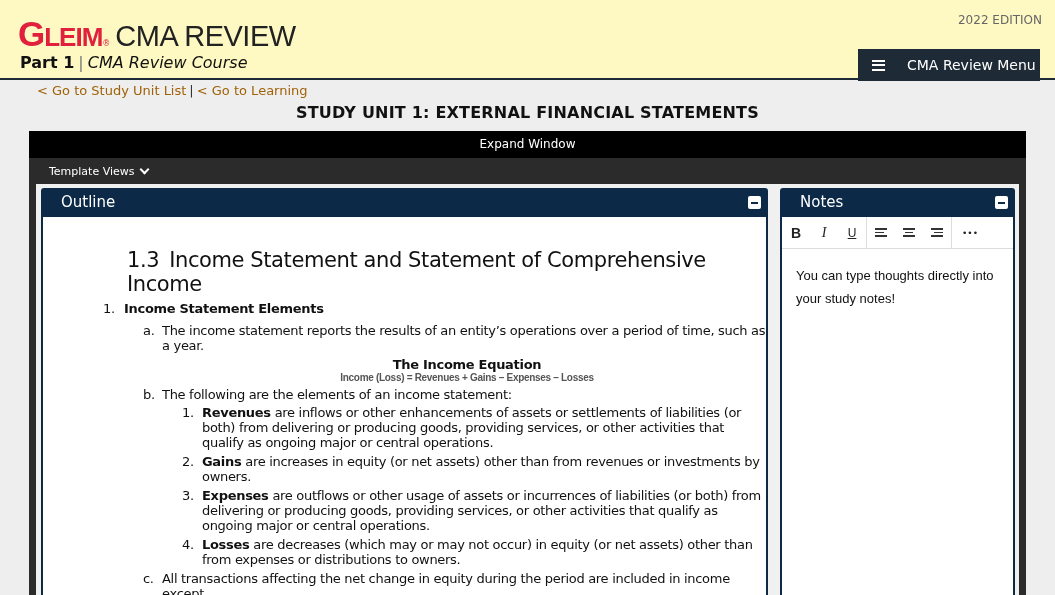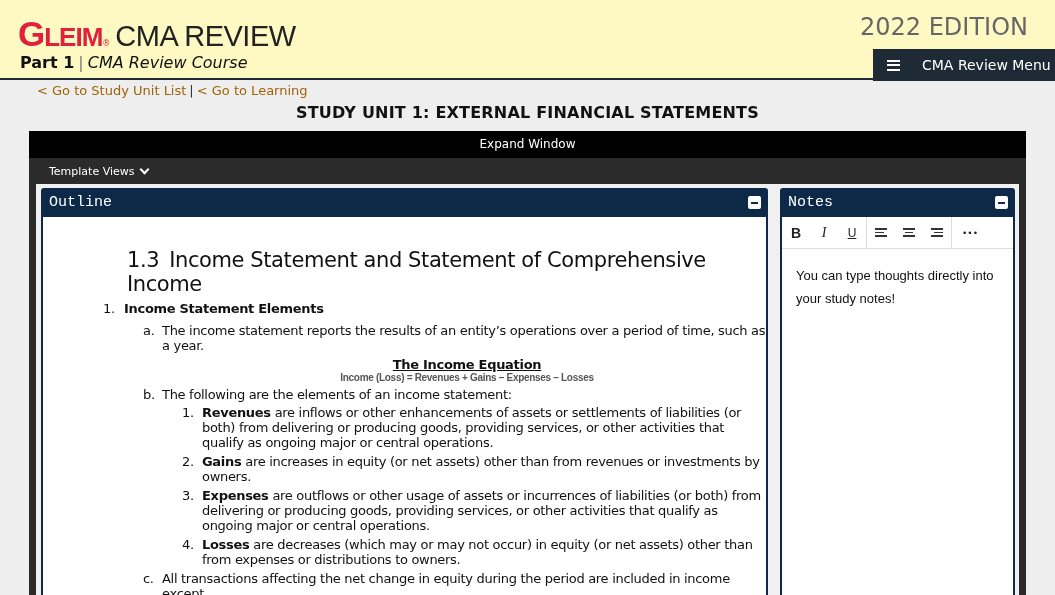--- a/index.html
+++ b/index.html
@@ -9,38 +9,38 @@
   .header { position: absolute; left: 0; top: 0; width: 1055px; height: 80px; background: #fef9c3; border-bottom: 2px solid #1e2b36; }
   .logo { position: absolute; left: 18px; top: 14px; display: flex; align-items: baseline; }
   .logo .gleim { color: #e0203c; font-family: "Liberation Sans", sans-serif; font-weight: bold; font-size: 35px; letter-spacing: -1px; }
   .logo .gleim small { font-size: 26px; }
   .logo .reg { color: #e0203c; font-size: 8px; vertical-align: top; margin-right: 5px; }
   .logo .cma { font-family: "Liberation Sans", sans-serif; font-size: 29px; color: #222; letter-spacing: -0.5px; }
   .subtitle { position: absolute; left: 20px; top: 53px; font-size: 16px; color: #111; }
   .subtitle b { font-weight: bold; }
   .subtitle .sep { color: #777; margin: 0 4px; }
   .subtitle i { font-style: italic; }
-  .edition { position: absolute; right: 27px; top: 13px; font-size: 24px; color: #666; text-align: center; }
-  .menu-btn { position: absolute; right: 0; top: 49px; width: 182px; height: 32px; background: #1e2b36; color: #fff; display: flex; align-items: center; font-size: 14px; }
+  .edition { position: absolute; right: 13px; top: 13px; font-size: 12px; color: #666; text-align: center; }
+  .menu-btn { position: absolute; right: 15px; top: 49px; width: 182px; height: 32px; background: #1e2b36; color: #fff; display: flex; align-items: center; font-size: 14px; }
   .menu-btn .hamb { margin-left: 14px; margin-right: 22px; width: 13px; height: 11px; display: flex; flex-direction: column; justify-content: space-between; }
   .menu-btn .hamb span { display: block; height: 2px; background: #fff; }
 
   .links { position: absolute; left: 37px; top: 83px; font-size: 13px; color: #2a5d8a; }
   .links a { color: #a16207; text-decoration: none; }
   .links .bar { color: #333; margin: 0 3px; }
   .unit-title { position: absolute; left: 0; width: 1055px; top: 103px; text-align: center; font-size: 16px; font-weight: bold; color: #111; letter-spacing: 0.2px; }
 
   .frame { position: absolute; left: 29px; top: 131px; width: 997px; height: 470px; background: #2b2b2b; }
   .expand-bar { height: 27px; background: #000; color: #fff; font-size: 12px; text-align: center; line-height: 27px; }
   .template-views { height: 26px; color: #fff; font-size: 11px; padding-left: 20px; display: flex; align-items: center; }
   .template-views .chev { margin-left: 6px; width: 7px; height: 7px; border-right: 2px solid #fff; border-bottom: 2px solid #fff; transform: rotate(45deg); margin-top: -4px; }
   .inner { position: absolute; left: 7px; top: 53px; right: 7px; bottom: 0; background: #f0f0f0; }
 
   .panel { position: absolute; background: #0c2a47; border-radius: 3px 3px 0 0; }
-  .panel .phead { height: 29px; color: #fff; font-size: 15px; line-height: 29px; padding-left: 8px; position: relative; font-family: Liberation Mono, monospace; }
+  .panel .phead { height: 29px; color: #fff; font-size: 15px; line-height: 29px; padding-left: 20px; position: relative; }
   .panel .collapse { position: absolute; right: 7px; top: 8px; width: 13px; height: 13px; background: #fff; border-radius: 2px; display: flex; align-items: center; justify-content: center; }
   .panel .collapse span { width: 7px; height: 2px; background: #0c2a47; }
   .panel .pbody { position: absolute; left: 2px; right: 2px; top: 29px; bottom: 0; background: #fff; }
 
   .outline { left: 5px; top: 4px; width: 727px; bottom: -5px; }
   .notes { left: 744px; top: 4px; width: 235px; bottom: -5px; }
 
   .doc { padding-left: 84px; padding-top: 31px; font-family: "DejaVu Sans", sans-serif; font-size: 13px; color: #111; letter-spacing: -0.3px; }
   .doc h1 { font-weight: normal; font-size: 21px; letter-spacing: -0.4px; margin-left: 0; margin-bottom: 5px; }
   .doc h1 .num { margin-right: 10px; }
@@ -48,21 +48,21 @@
   .row .lbl { flex: 0 0 auto; }
   .lvl1 { margin-left: -24px; margin-bottom: 7px; }
   .lvl1 .lbl { width: 21px; }
   .lvl2 { margin-left: 16px; margin-bottom: 3px; }
   .lvl2 .lbl { width: 19px; }
   .lvl3 { margin-left: 55px; margin-bottom: 4px; }
   .lvl3 .lbl { width: 20px; }
   .txt { width: 600px; }
   .lvl2 .txt { width: 610px; }
   .lvl3 .txt { width: 570px; }
-  .eq-title { text-align: center; font-weight: bold; text-decoration: underline; margin-top: 4px; margin-left: 40px; width: 600px; }
+  .eq-title { text-align: center; font-weight: bold; margin-top: 4px; margin-left: 40px; width: 600px; }
   .eq { text-align: center; font-family: "Liberation Sans", sans-serif; font-weight: bold; color: #555; font-size: 10px; margin-left: 40px; width: 600px; margin-bottom: 4px; }
 
   .toolbar { height: 32px; border-bottom: 1px solid #ddd; display: flex; align-items: center; }
   .tgroup { display: flex; align-items: center; height: 100%; border-right: 1px solid #ddd; }
   .tgroup:last-child { border-right: none; }
   .tbtn { width: 28px; text-align: center; font-size: 14px; color: #222; }
   .tbtn.b { font-weight: bold; font-family: "Liberation Sans", sans-serif; }
   .tbtn.i { font-style: italic; font-family: "Liberation Serif", serif; }
   .tbtn.u { text-decoration: underline; font-size: 12px; font-family: "Liberation Sans", sans-serif; }
   .align { width: 28px; display: flex; flex-direction: column; align-items: center; gap: 2px; }

